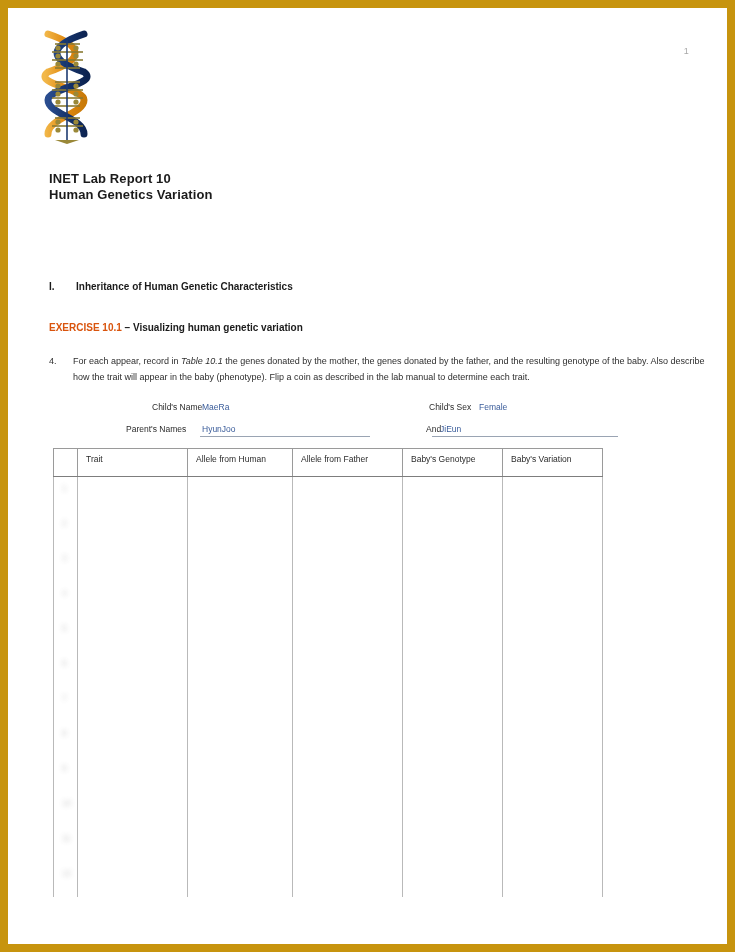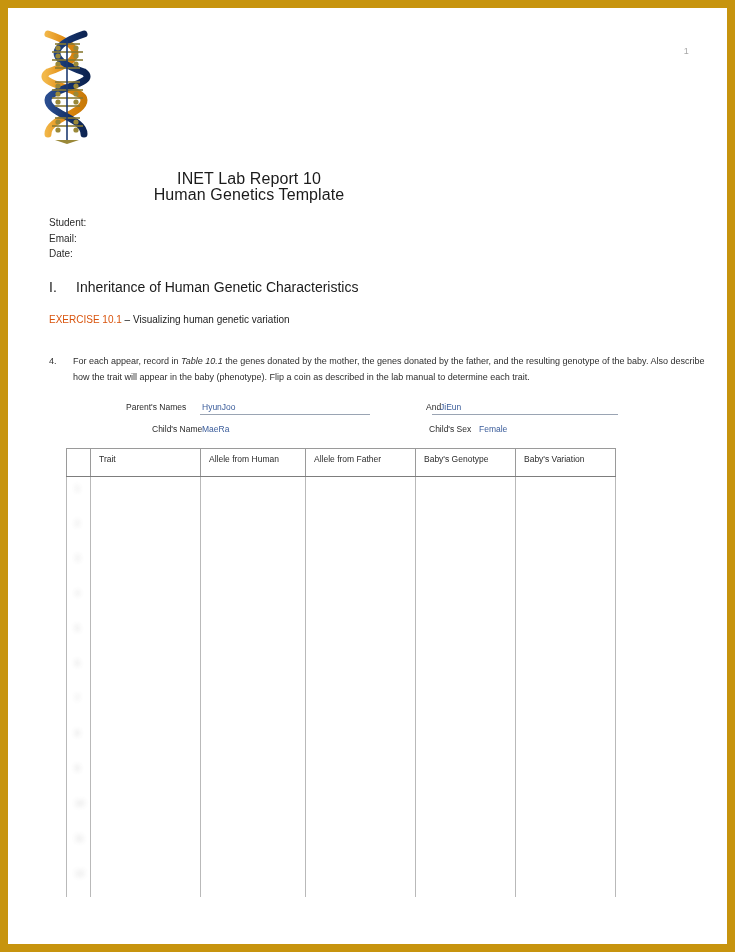--- a/index.html
+++ b/index.html
@@ -50,26 +50,25 @@
   .dna-logo svg { display: block; }
 
   
   .title-block {
     position: absolute;
     left: 41px;
     top: 163px;
     width: 400px;
   }
   .title-line {
-    font-size: 16px;
-    font-weight: normal;
+    font-size: 13px;
+    font-weight: bold;
     color: #1b1b1b;
     line-height: 16px;
     letter-spacing: 0.1px;
-    text-align: center;
   }
 
   
   .fields-block {
     position: absolute;
     left: 41px;
     top: 207px;
     width: 300px;
   }
   .field-row {
@@ -86,44 +85,44 @@
   }
 
   
   .outline {
     position: absolute;
     left: 41px;
     top: 271px;
     width: 500px;
   }
   .outline-l1 {
-    font-size: 14px;
-    font-weight: normal;
+    font-size: 10px;
+    font-weight: bold;
     color: #1b1b1b;
     line-height: 16px;
     white-space: nowrap;
   }
   .outline-l1 .num { display: inline-block; width: 27px; }
   .outline-l2 {
     font-size: 10px;
     font-weight: bold;
     color: #1b1b1b;
     line-height: 16px;
     padding-left: 27px;
     white-space: nowrap;
   }
   .outline-l2 .num { display: inline-block; width: 24px; }
 
   
   .exercise-heading {
     position: absolute;
     left: 41px;
-    top: 306px;
+    top: 314px;
     font-size: 10px;
-    font-weight: normal;
+    font-weight: bold;
     white-space: nowrap;
   }
   .exercise-heading .ex-label { color: #d9540d; }
   .exercise-heading .ex-rest  { color: #1b1b1b; }
 
   
   .instruction {
     position: absolute;
     left: 41px;
     top: 345px;
@@ -189,21 +188,21 @@
 
   
   .lbl-childname { left: 26px; }
   .val-childname { left: 76px; }
   .lbl-childsex  { left: 303px; }
   .val-childsex  { left: 353px; }
 
   
   .trait-table {
     position: absolute;
-    left: 58px;
+    left: 45px;
     top: 440px;
     width: 549px;
     border-collapse: collapse;
     table-layout: fixed;
   }
   .trait-table th,
   .trait-table td {
     border: 1px solid #9a9a9a;
     padding: 0;
     vertical-align: top;
@@ -318,64 +317,53 @@
         </g>
 
         <line x1="29" y1="14" x2="29" y2="114" stroke="#1d3a70" stroke-width="1.6"></line>
 
         <path d="M17 114 L41 114 L29 118 Z" fill="#9a8838"></path>
       </svg>
     </div>
 
     <div class="title-block">
       <div class="title-line">INET Lab Report 10</div>
-      <div class="title-line">Human Genetics Template</div>
-    </div>
-
-    <div class="fields-block">
-      <div class="field-row">
-        <span class="field-label">Student:</span><span class="field-value"></span>
-      </div>
-      <div class="field-row">
-        <span class="field-label">Email:</span><span class="field-value"></span>
-      </div>
-      <div class="field-row">
-        <span class="field-label">Date:</span><span class="field-value"></span>
-      </div>
-    </div>
+      <div class="title-line">Human Genetics Variation</div>
+    </div>
+
 
     <div class="outline">
       <div class="outline-l1">
         <span class="num">I.</span><span>Inheritance of Human Genetic Characteristics</span>
       </div>
     </div>
 
     <div class="exercise-heading">
       <span class="ex-label">EXERCISE 10.1</span><span class="ex-rest"> – Visualizing human genetic variation</span>
     </div>
 
     <div class="instruction">
       <span class="inum">4.</span>
       <span class="itext"><span>For each appear, record in </span><em>Table 10.1</em><span> the genes donated by the mother, the genes donated by the father, and the resulting genotype of the baby.  Also describe how the trait will appear in the baby (phenotype).  Flip a coin as described in the lab manual to determine each trait.</span></span>
     </div>
 
     <div class="form-area">
+      <div class="form-row">
+        <span class="lbl lbl-childname">Child's Name</span>
+        <span class="val val-childname">MaeRa</span>
+        <span class="lbl lbl-childsex">Child's Sex</span>
+        <span class="val val-childsex">Female</span>
+      </div>
       <div class="form-row">
         <span class="lbl lbl-parents">Parent's Names</span>
         <span class="val val-parent1">HyunJoo</span>
         <span class="underline ul-parent1"></span>
         <span class="lbl lbl-and">And</span>
         <span class="val val-parent2">JiEun</span>
         <span class="underline ul-parent2"></span>
-      </div>
-      <div class="form-row">
-        <span class="lbl lbl-childname">Child's Name</span>
-        <span class="val val-childname">MaeRa</span>
-        <span class="lbl lbl-childsex">Child's Sex</span>
-        <span class="val val-childsex">Female</span>
       </div>
     </div>
 
     <table class="trait-table">
       <colgroup>
         <col class="col-num">
           <col class="col-trait">
           <col class="col-mother">
         <col class="col-father">
           <col class="col-geno">

